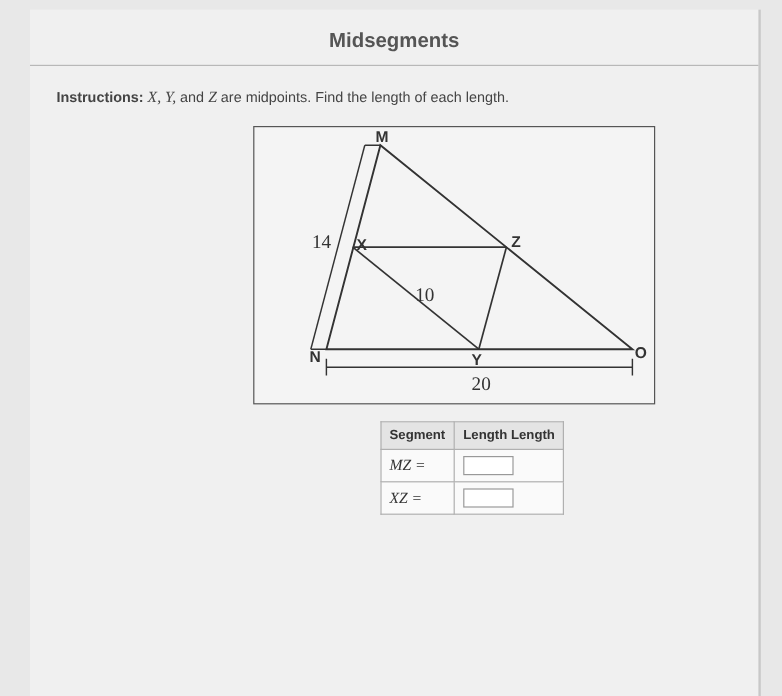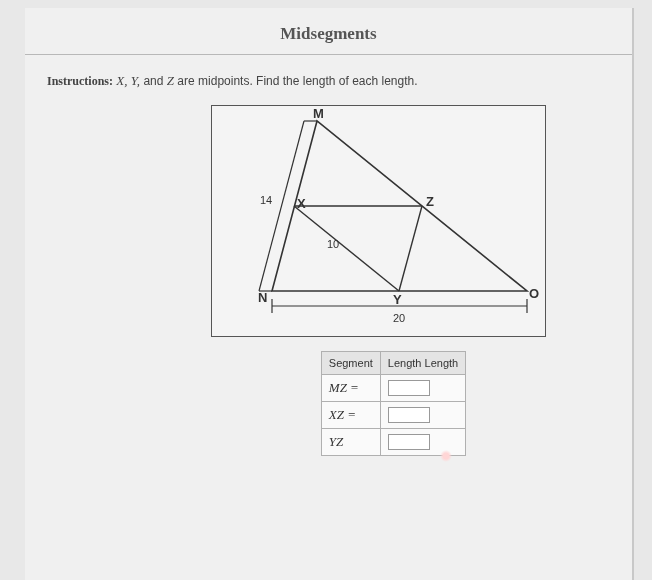--- a/index.html
+++ b/index.html
@@ -18,28 +18,27 @@
     }
     .title-area {
       padding: 16px 0 10px 0;
       text-align: center;
       border-bottom: 1px solid #b8b8b8;
     }
     .title {
       font-size: 17px;
       font-weight: bold;
       color: #555;
-      font-family: Liberation Serif, serif;
     }
     .instructions {
       padding: 18px 0 10px 22px;
       font-size: 12px;
       color: #444;
     }
-    .instructions .label { font-weight: bold; font-family: Liberation Serif, serif; }
+    .instructions .label { font-weight: bold; }
     .instructions .italic { font-style: italic; font-family: 'Times New Roman', serif; font-size: 13px; }
     .figure-wrap {
       display: flex;
       justify-content: center;
       padding: 6px 0 0 100px;
     }
     .figure {
       border: 1.5px solid #555;
       width: 335px;
       height: 232px;
@@ -49,43 +48,43 @@
     .figure svg { display: block; }
     .vlabel {
       position: absolute;
       font-size: 13px;
       font-weight: bold;
       color: #333;
       font-family: Arial, sans-serif;
     }
     .flabel {
       position: absolute;
-      font-size: 11px;
+      font-size: 16px;
       color: #333;
-      font-family: Liberation Sans, sans-serif;
+      font-family: Liberation Serif, serif;
     }
     .table-wrap {
       display: flex;
       justify-content: center;
       padding: 14px 0 0 130px;
     }
     table.segtable {
       border-collapse: collapse;
       background: #fafafa;
     }
     table.segtable th, table.segtable td {
       border: 1px solid #b0b0b0;
       padding: 5px 7px;
       font-size: 11px;
       color: #333;
       text-align: left;
     }
     table.segtable th {
       background: #e4e4e4;
-      font-weight: normal;
+      font-weight: bold;
     }
     .segname {
       font-family: 'Times New Roman', serif;
       font-style: italic;
       font-size: 13px;
       text-align: right;
     }
     .answer-box {
       display: inline-block;
       width: 42px;
@@ -139,41 +138,37 @@
         <line x1="60" y1="193" x2="60" y2="207" stroke="#333" stroke-width="1.2"></line>
         <line x1="315" y1="193" x2="315" y2="207" stroke="#333" stroke-width="1.2"></line>
       </svg>
       <div class="vlabel" style="left:101px; top:0px;">M</div>
       <div class="vlabel" style="left:46px; top:184px;">N</div>
       <div class="vlabel" style="left:317px; top:180px;">O</div>
       <div class="vlabel" style="left:85px; top:90px;">X</div>
       <div class="vlabel" style="left:181px; top:186px;">Y</div>
       <div class="vlabel" style="left:214px; top:88px;">Z</div>
       <div class="flabel" style="left:48px; top:88px;">14</div>
-      <div class="flabel" style="left:115px; top:132px;">10</div>
+      <div class="flabel" style="left:134px; top:132px;">10</div>
       <div class="flabel" style="left:181px; top:206px;">20</div>
     </div>
   </div>
 
   <div class="table-wrap">
     <table class="segtable">
       <tbody>
           <tr>
         <th>Segment</th>
         <th>Length Length</th>
       </tr>
       <tr>
         <td><span class="segname">MZ =</span></td>
         <td><span class="answer-box"></span></td>
       </tr>
       <tr>
         <td><span class="segname">XZ =</span></td>
         <td><span class="answer-box"></span></td>
       </tr>
-      <tr>
-        <td><span class="segname">YZ</span></td>
-        <td class="cursor"><span class="answer-box"></span></td>
-      </tr>
     </tbody>
       </table>
   </div>
 
 </div>
 
 </body></html>

